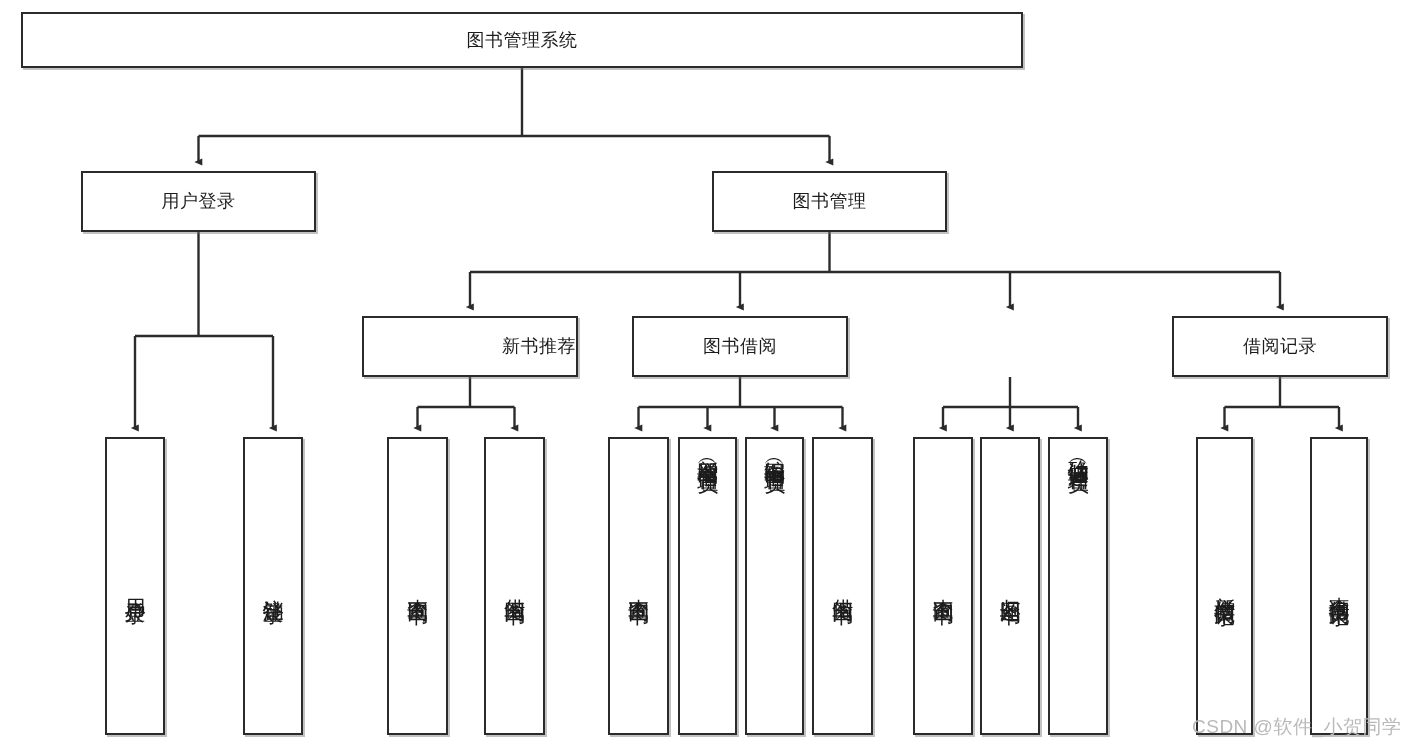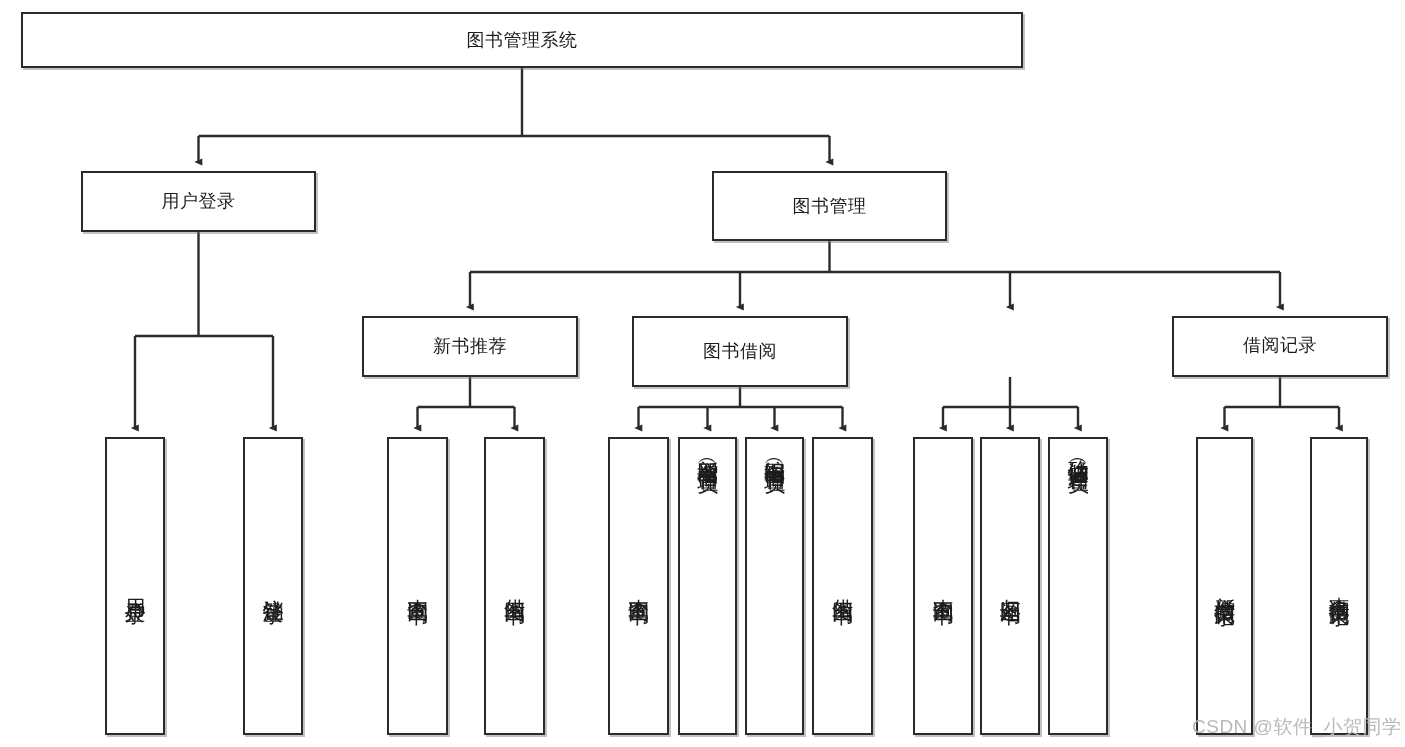--- a/index.html
+++ b/index.html
@@ -121,31 +121,31 @@
       </g>
   </svg>
 
   <div class="node" style="left: 21px; top: 12px; width: 1002px; height: 56px;">
     <span class="label">图书管理系统</span>
   </div>
 
   <div class="node" style="left: 81px; top: 171px; width: 235px; height: 61px;">
     <span class="label">用户登录</span>
   </div>
-  <div class="node" style="left: 712px; top: 171px; width: 235px; height: 70px;">
+  <div class="node" style="left: 712px; top: 171px; width: 235px; height: 61px;">
     <span class="label">图书管理</span>
   </div>
 
-  <div class="node" style="left: 362px; top: 316px; width: 216px; height: 61px;">
+  <div class="node" style="left: 362px; top: 316px; width: 216px; height: 61px; justify-content: flex-end;">
     <span class="label">新书推荐</span>
   </div>
-  <div class="node" style="left: 632px; top: 316px; width: 216px; height: 71px;">
+  <div class="node" style="left: 632px; top: 316px; width: 216px; height: 61px;">
     <span class="label">图书借阅</span>
   </div>
-  <div class="node" style="left: 1172px; top: 316px; width: 216px; height: 61px; font-family: Liberation Mono, monospace;">
+  <div class="node" style="left: 1172px; top: 316px; width: 216px; height: 61px;">
     <span class="label">借阅记录</span>
   </div>
 
   <div class="node vertical mid" style="left: 105px; top: 437px; width: 60px; height: 298px;">
     <span class="label">用户登录</span>
   </div>
   <div class="node vertical mid" style="left: 243px; top: 437px; width: 60px; height: 298px;">
     <span class="label">注销登录</span>
   </div>
 

